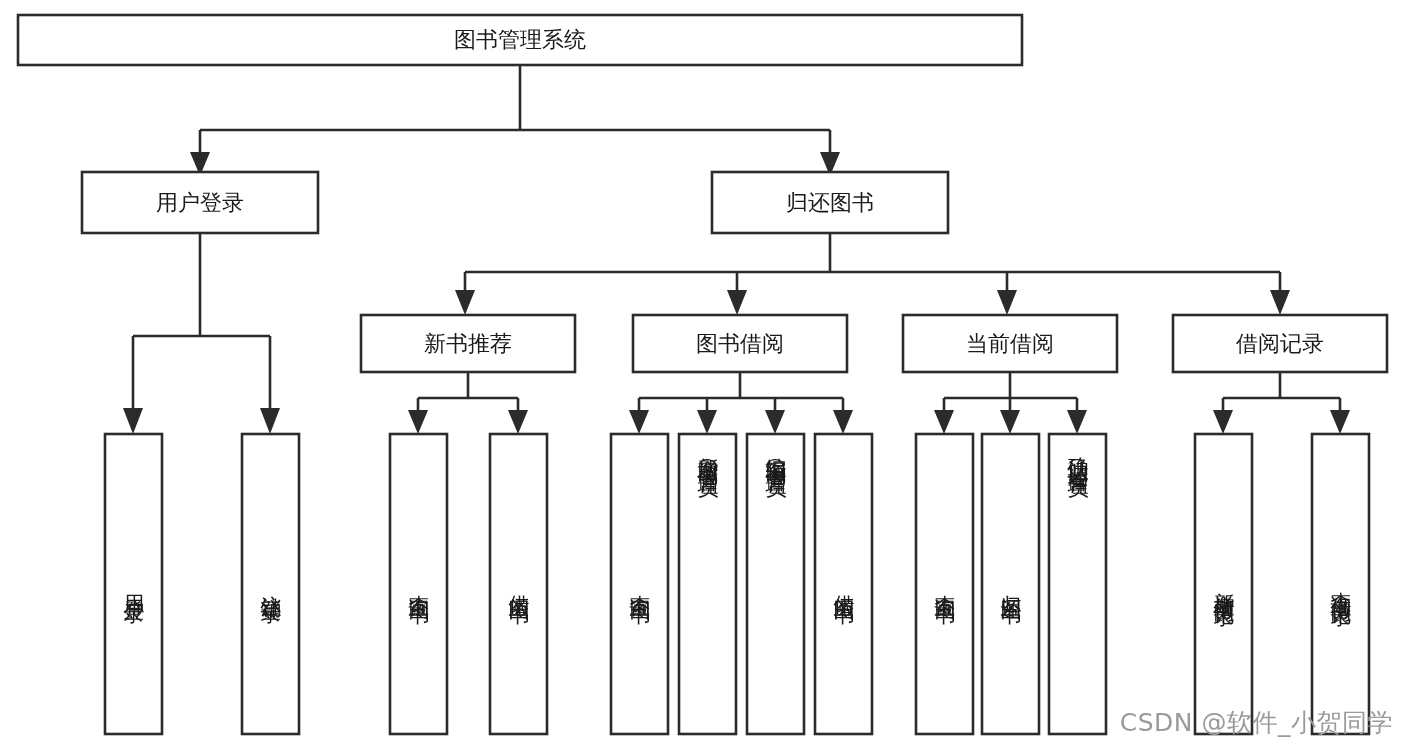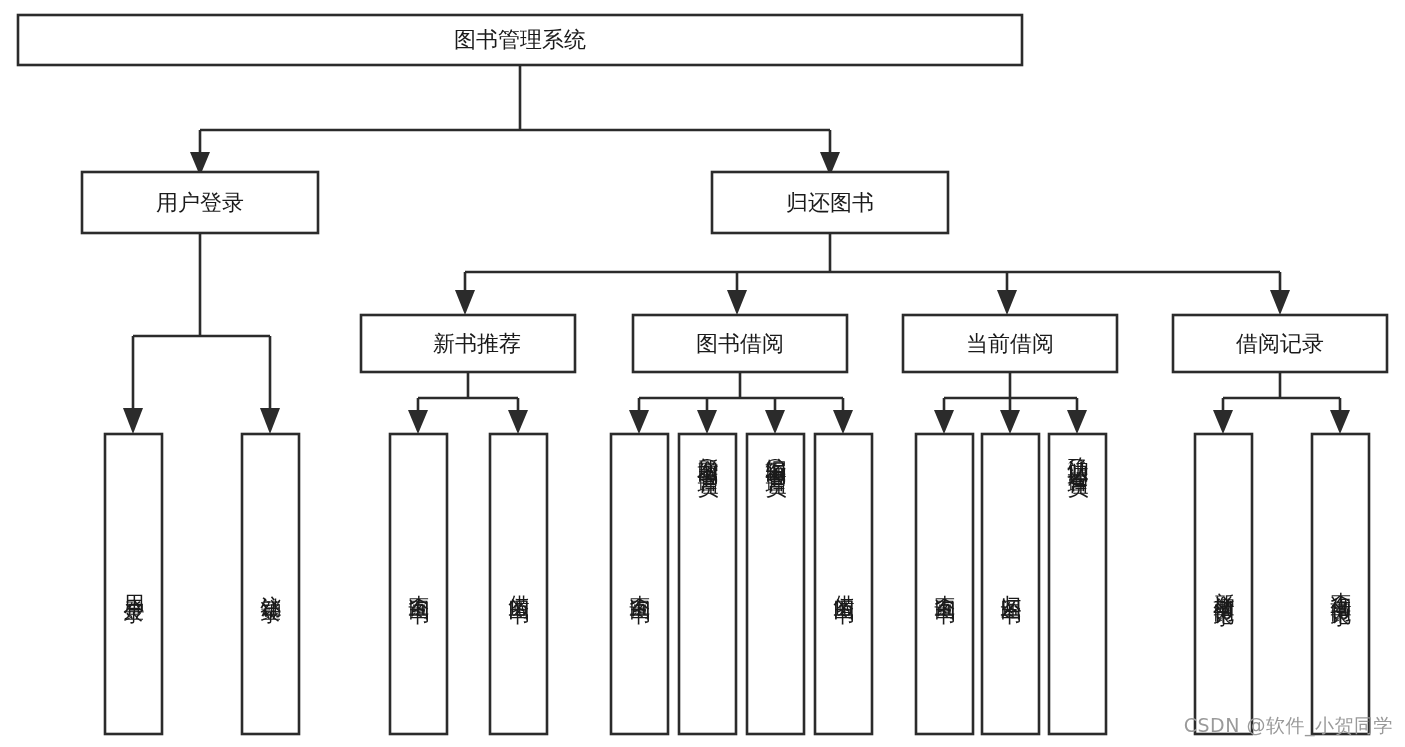--- a/index.html
+++ b/index.html
@@ -72,21 +72,21 @@
     font-family: "DejaVu Sans", "Liberation Sans", sans-serif;
     font-size: 22px;
     color: #1a1a1a;
     white-space: nowrap;
   }
   #watermark {
     position: absolute;
     right: 12px;
     bottom: 8px;
     font-family: "DejaVu Sans", "Liberation Sans", sans-serif;
-    font-size: 19px;
+    font-size: 25px;
     color: #9a9a9a;
     letter-spacing: 0.5px;
     white-space: nowrap;
   }
 </style>
 </head>
 <body>
 
 <div id="diagram-root">
 
@@ -204,21 +204,21 @@
     <span class="hlabel-text">图书管理系统</span>
   </div>
 
   <div class="hlabel-wrap" style="left:82px; top:172px; width:236px; height:61px;">
     <span class="hlabel-text">用户登录</span>
   </div>
   <div class="hlabel-wrap" style="left:712px; top:172px; width:236px; height:61px;">
     <span class="hlabel-text">归还图书</span>
   </div>
 
-  <div class="hlabel-wrap" style="left:361px; top:315px; width:214px; height:57px;padding-left:9px;">
+  <div class="hlabel-wrap" style="left:361px; top:315px; width:214px; height:57px;">
     <span class="hlabel-text">新书推荐</span>
   </div>
   <div class="hlabel-wrap" style="left:903px; top:315px; width:214px; height:57px;">
     <span class="hlabel-text">当前借阅</span>
   </div>
   <div class="hlabel-wrap" style="left:633px; top:315px; width:214px; height:57px;">
     <span class="hlabel-text">图书借阅</span>
   </div>
   <div class="hlabel-wrap" style="left:1173px; top:315px; width:214px; height:57px;justify-content:center;">
     <span class="hlabel-text">借阅记录</span>

